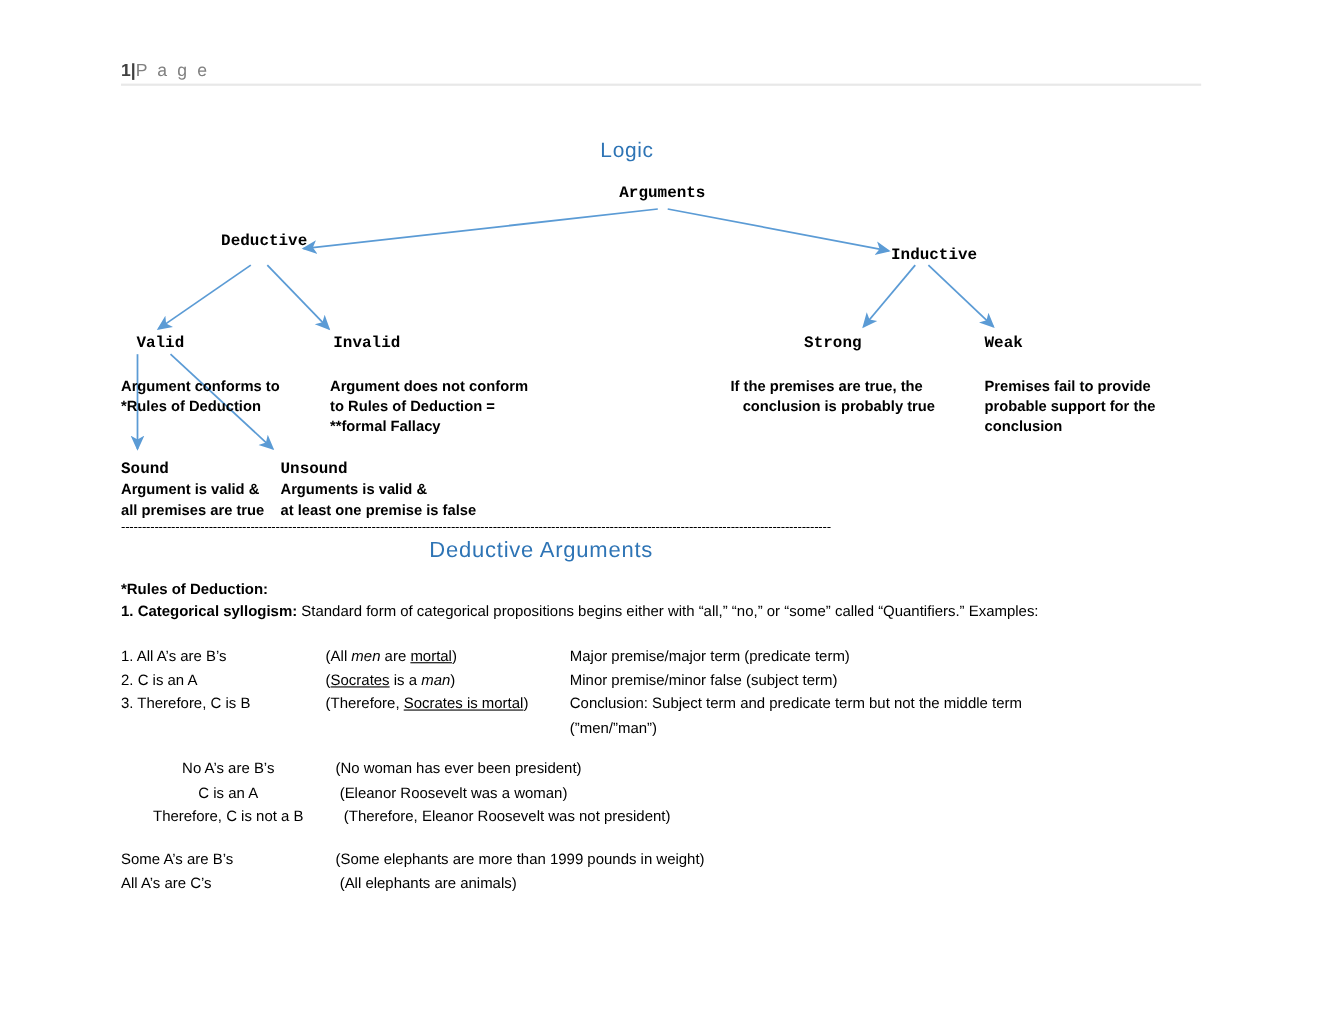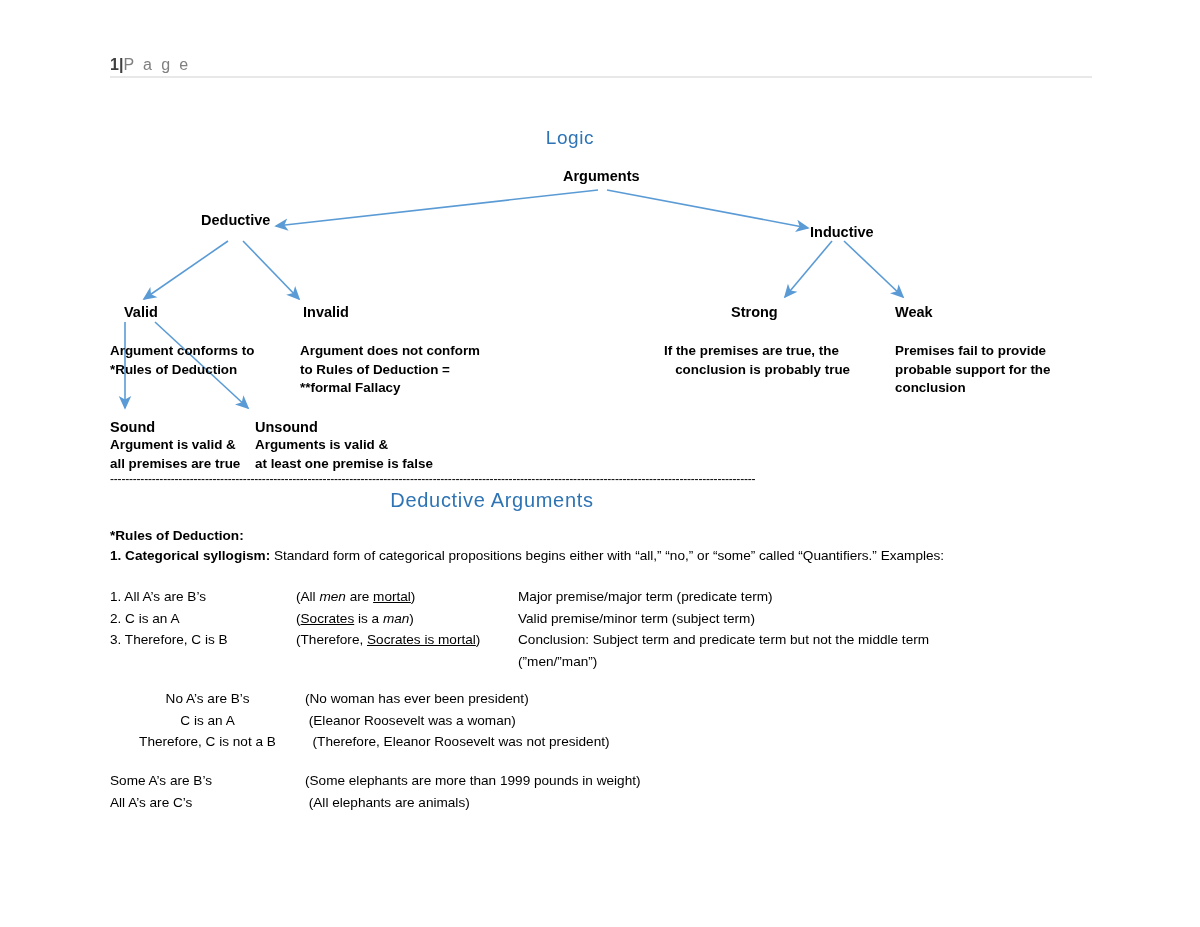--- a/index.html
+++ b/index.html
@@ -65,20 +65,21 @@
     width: 1200px;
     height: 480px;
   }
   .dg-label {
     position: absolute;
     font-size: 14.5px;
     font-weight: bold;
     line-height: 18.5px;
     white-space: pre;
     color: #000;
+    font-family: Liberation Mono, monospace;
   }
   .dg-title {
     position: absolute;
     font-size: 19px;
     color: #2E74B5;
     letter-spacing: 0.6px;
     white-space: pre;
   }
   .dg-body {
     position: absolute;
@@ -232,21 +233,21 @@
 <table class="syl syl1">
   <tbody>
       <tr>
     <td class="col-a">1. All A’s are B’s</td>
     <td class="col-b"><span>(All </span><span class="i">men</span><span> are </span><span class="u">mortal</span><span>)</span></td>
     <td class="col-c">Major premise/major term (predicate term)</td>
   </tr>
   <tr>
     <td class="col-a">2. C is an A</td>
     <td class="col-b"><span>(</span><span class="u">Socrates</span><span> is a </span><span class="i">man</span><span>)</span></td>
-    <td class="col-c">Valid premise/minor term (subject term)</td>
+    <td class="col-c">Minor premise/minor false (subject term)</td>
   </tr>
   <tr>
     <td class="col-a">3. Therefore, C is B</td>
     <td class="col-b"><span>(Therefore, </span><span class="u">Socrates is mortal</span><span>)</span></td>
     <td class="col-c"><span>Conclusion:</span><span> Subject term and predicate term but not the middle term</span></td>
   </tr>
   <tr>
     <td class="col-a"></td>
     <td class="col-b"></td>
     <td class="col-c">(”men/”man”)</td>

